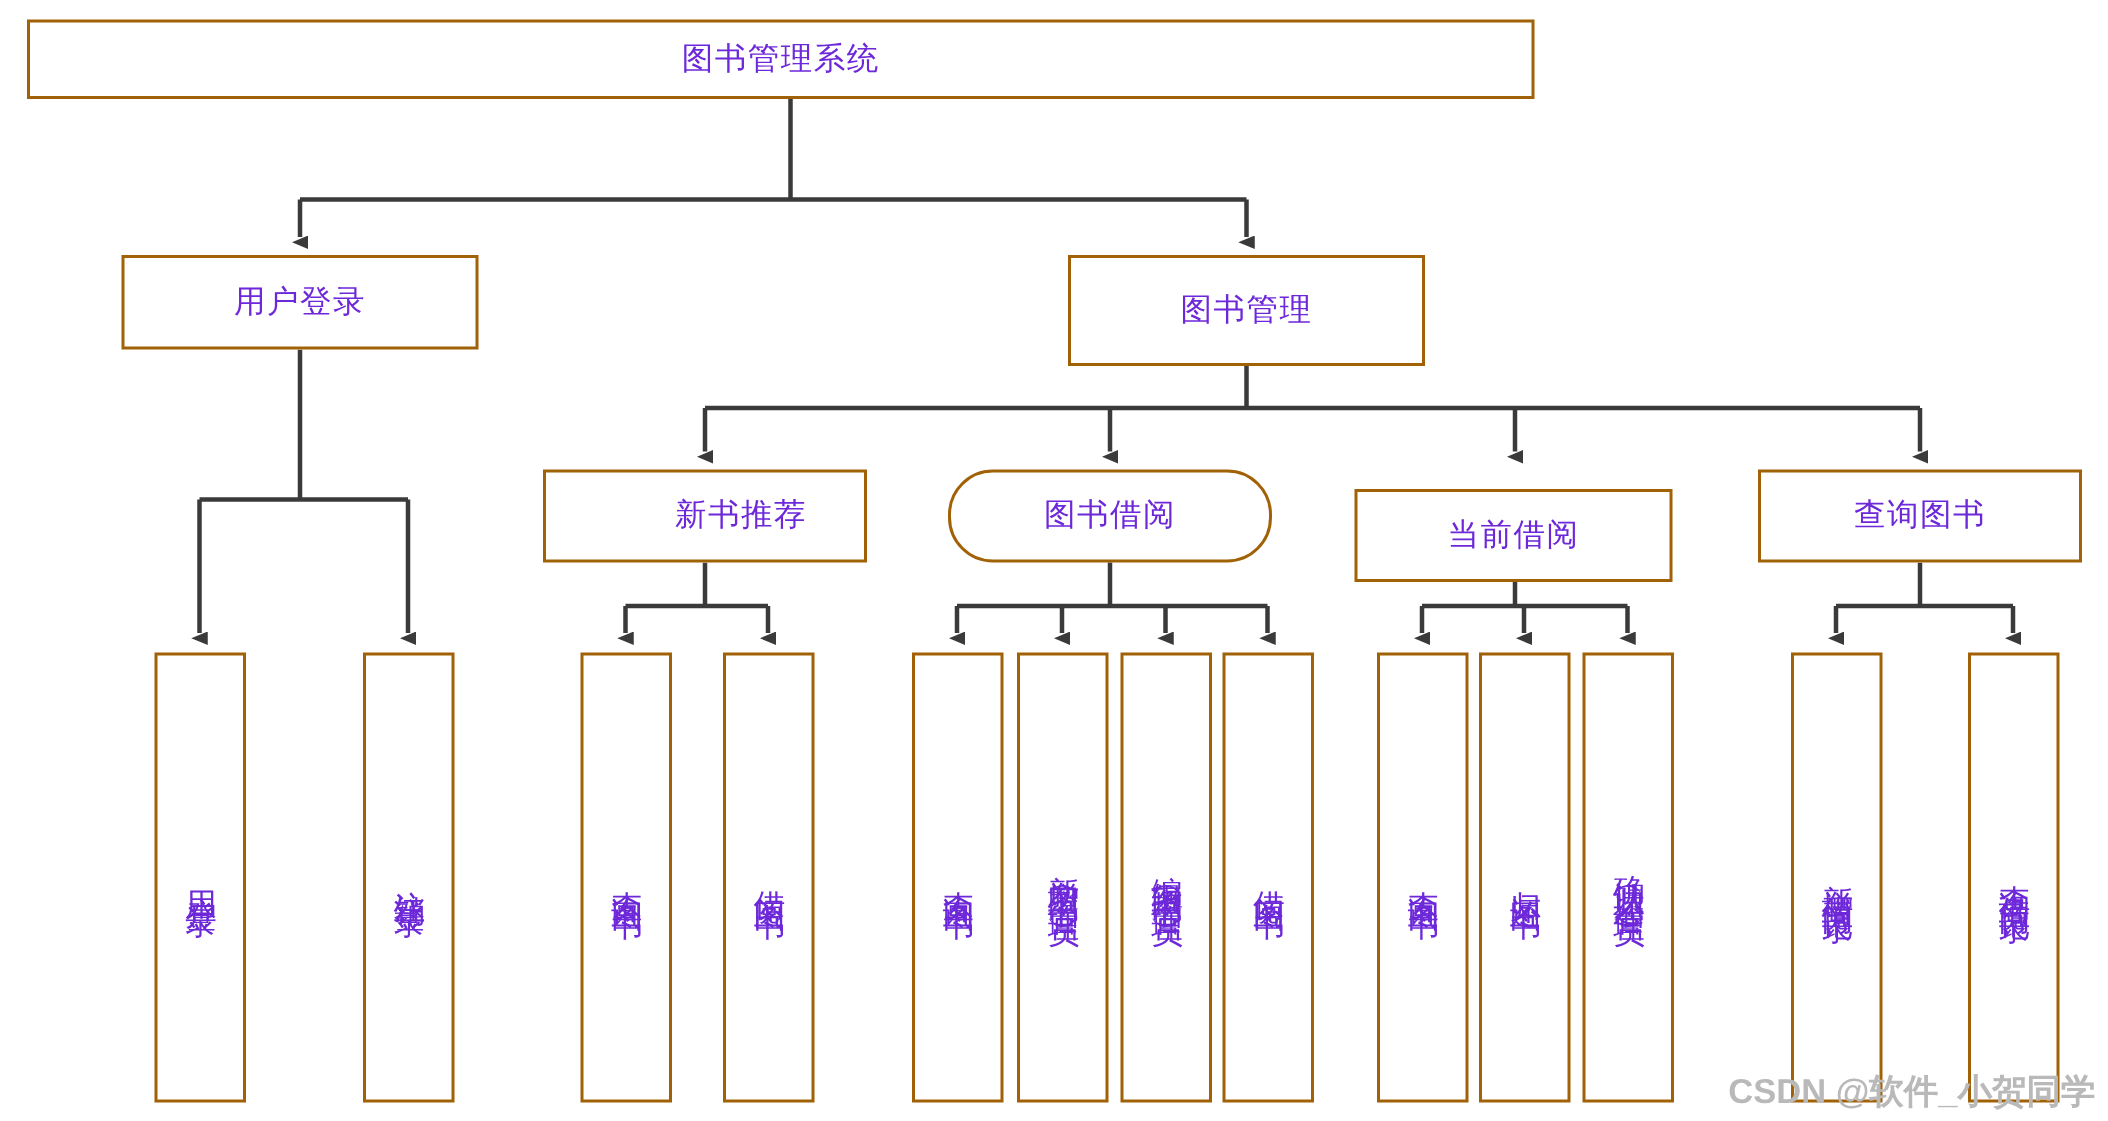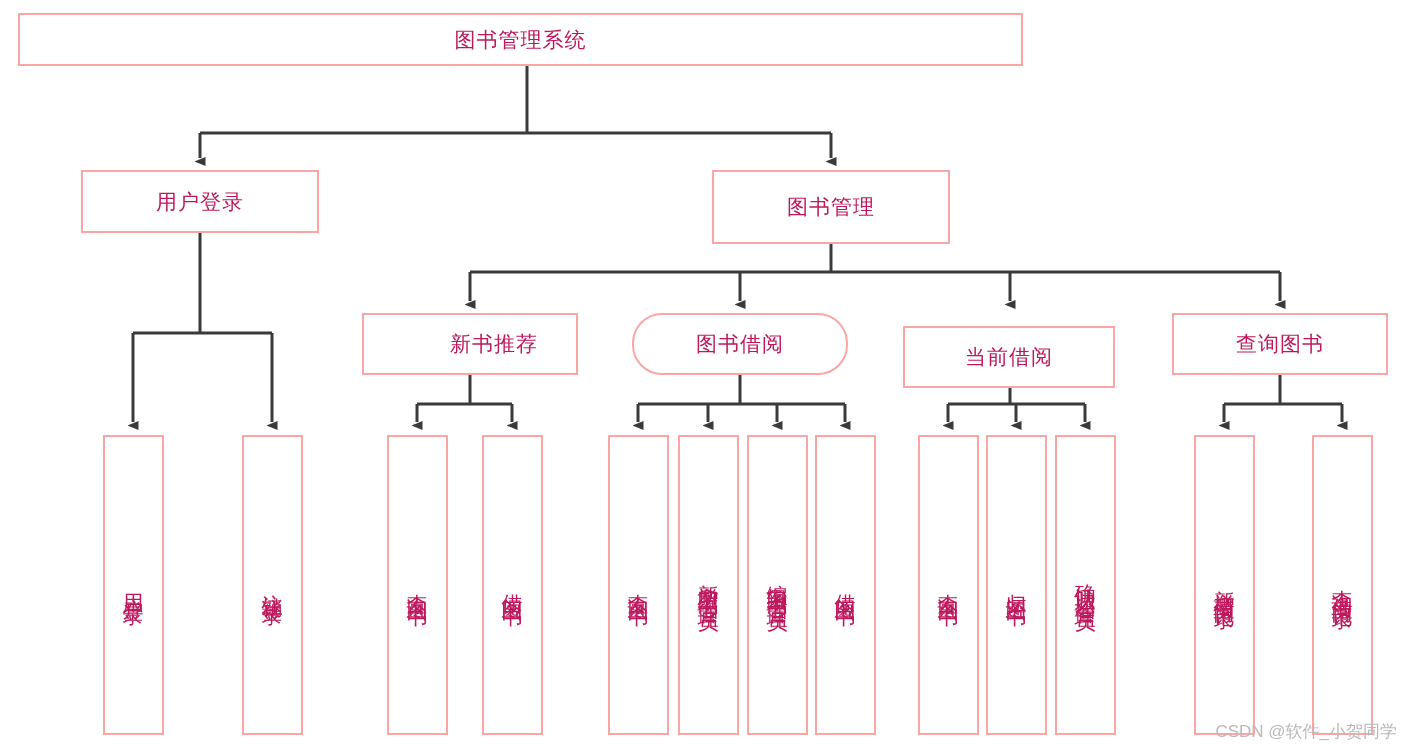--- a/index.html
+++ b/index.html
@@ -19,26 +19,26 @@
   }
   svg#wires {
     position: absolute;
     left: 0; top: 0;
     width: 1405px;
     height: 747px;
   }
   .node {
     position: absolute;
     box-sizing: border-box;
-    border: 2px solid #fca5a5;
+    border: 2px solid #a16207;
     background: #ffffff;
     display: flex;
     align-items: center;
     justify-content: center;
-    color: #be185d;
+    color: #6d28d9;
   }
   .node.h .label {
     font-size: 21px;
     line-height: 1.2;
     letter-spacing: 1px;
     white-space: nowrap;
   }
   .node.v {
     align-items: center;
     justify-content: center;
@@ -49,24 +49,25 @@
     font-size: 21px;
     letter-spacing: 4px;
     line-height: 1;
     white-space: nowrap;
     text-align: center;
   }
   .watermark {
     position: absolute;
     right: 8px;
     bottom: 4px;
-    font-size: 17px;
+    font-size: 23px;
     color: #b9b9b9;
     white-space: nowrap;
     pointer-events: none;
+    font-weight: bold;
   }
 </style>
 </head>
 <body>
 
 <div id="canvas">
 
   <svg id="wires" viewBox="0 0 1405 747" xmlns="http://www.w3.org/2000/svg">
     <defs>
       <marker id="arrow" markerWidth="9" markerHeight="11" refX="1" refY="5.5" orient="auto" markerUnits="userSpaceOnUse">

